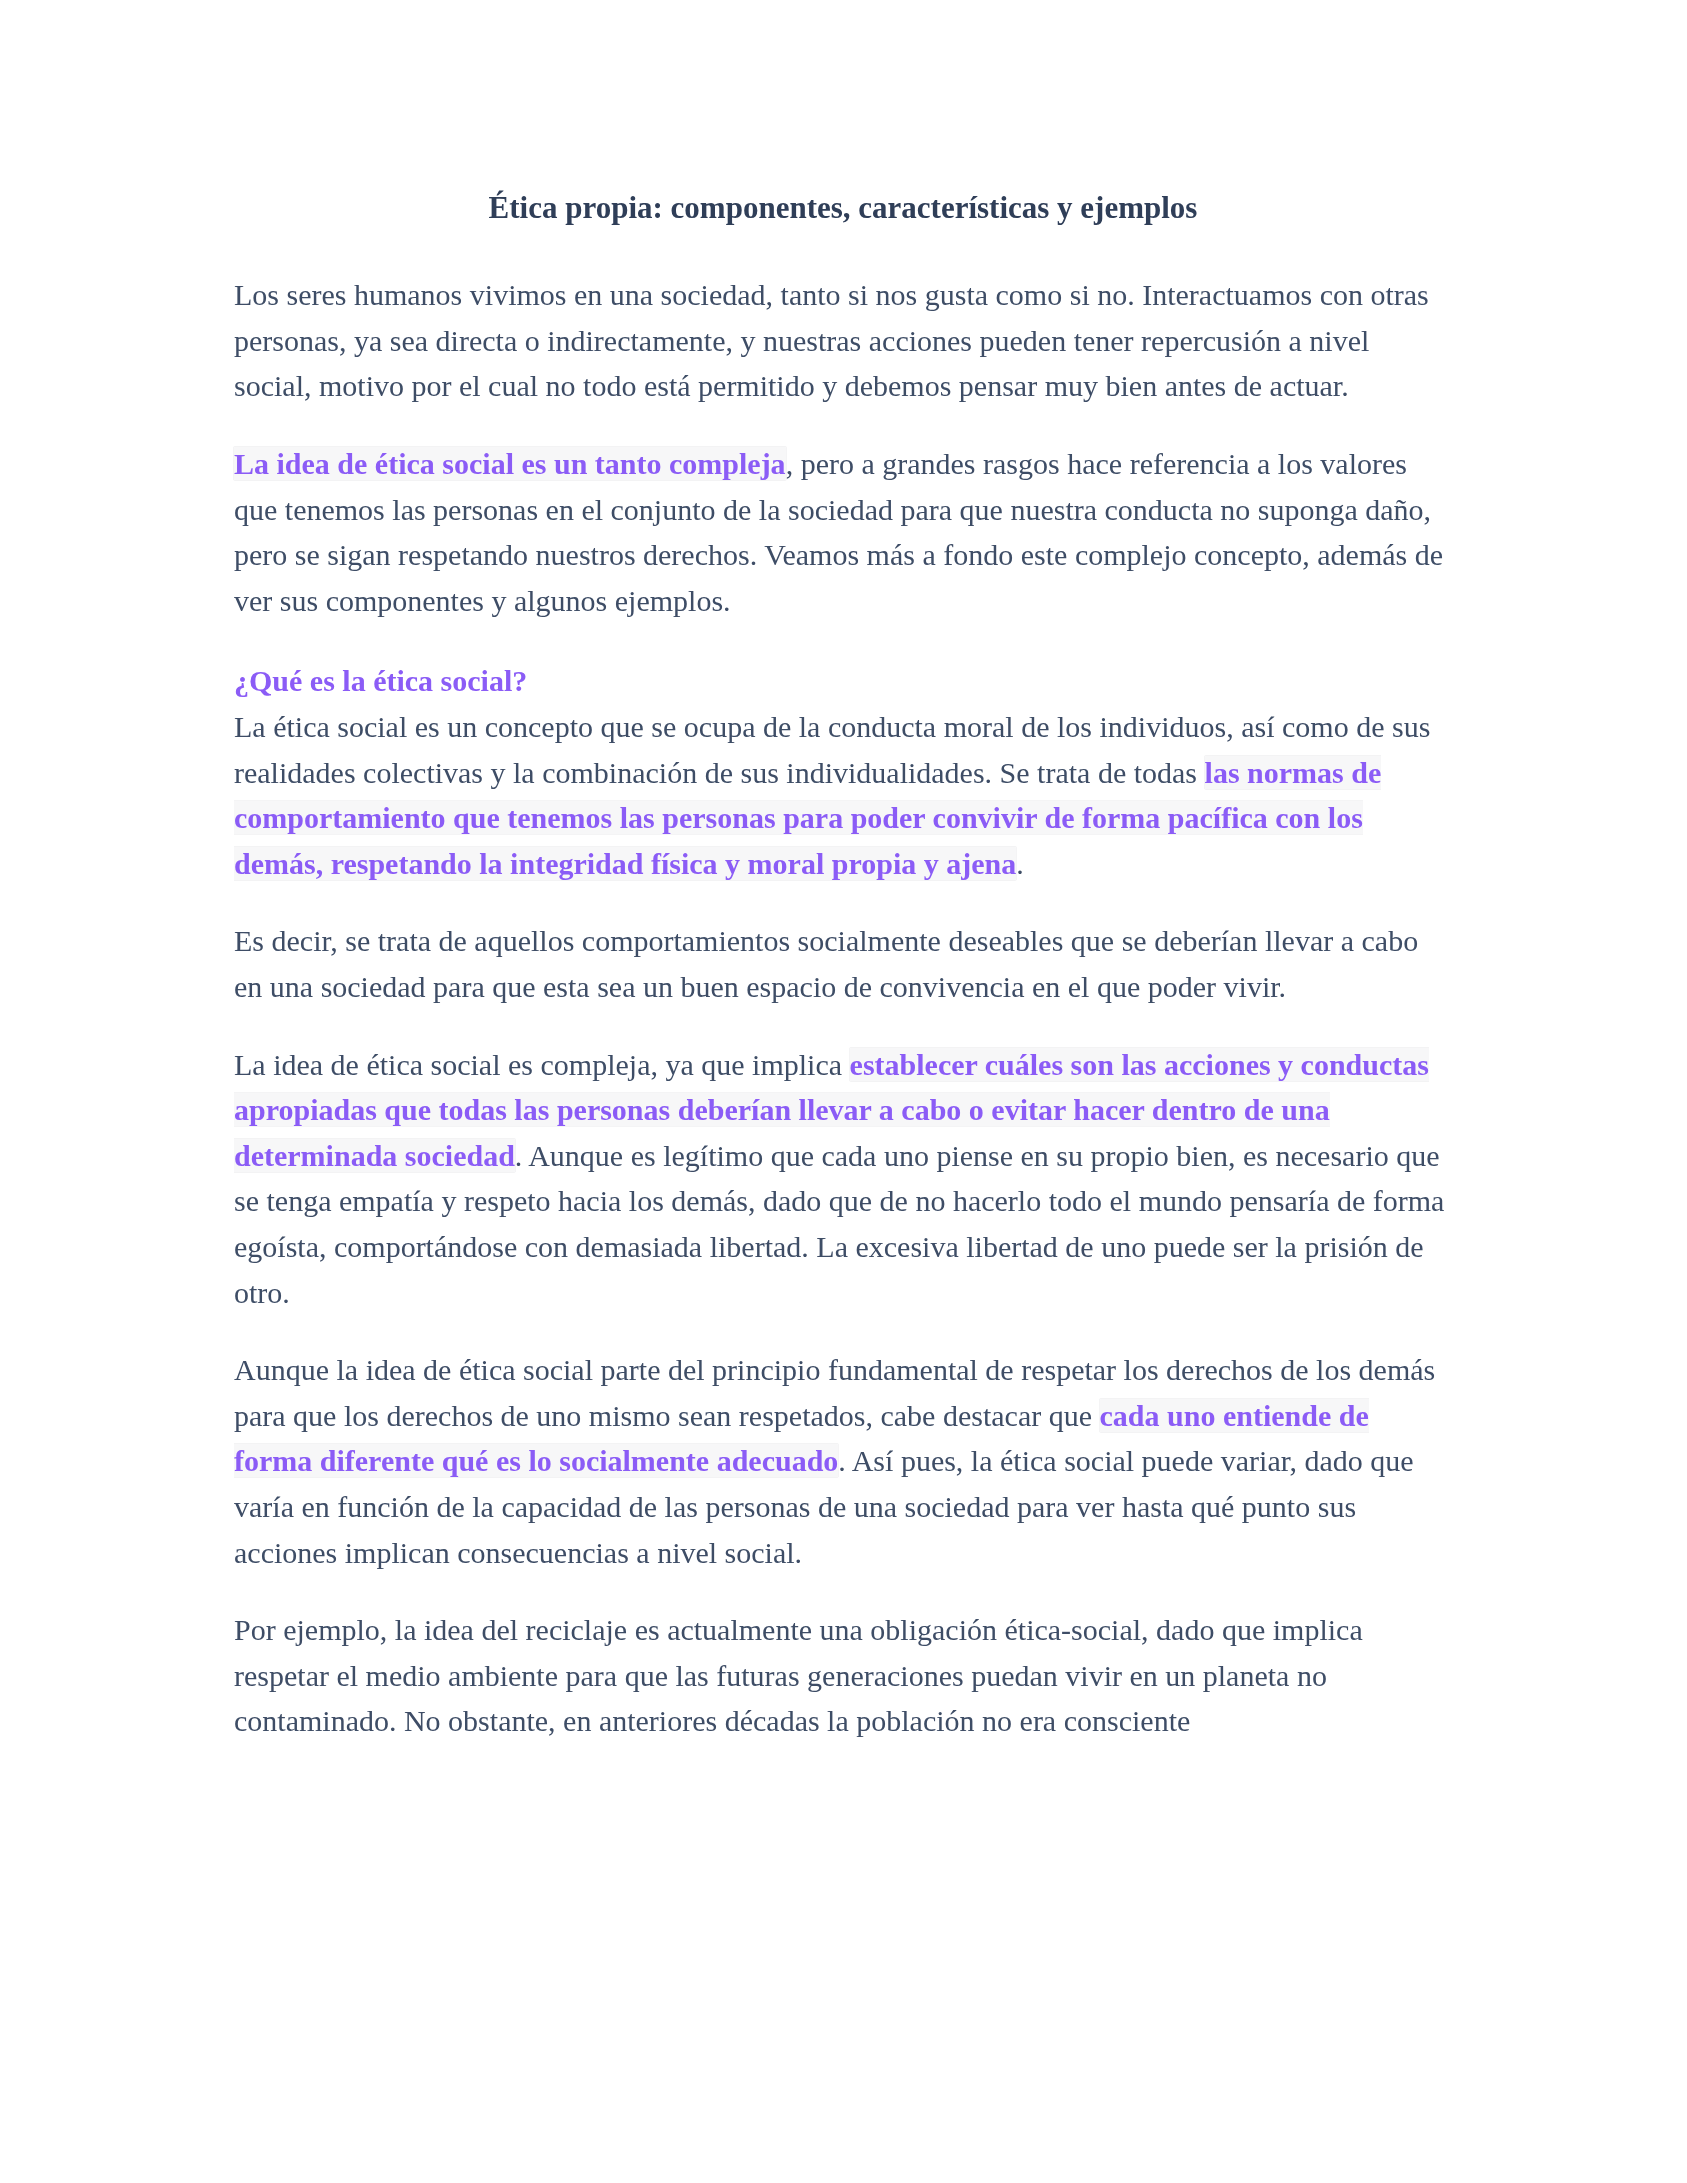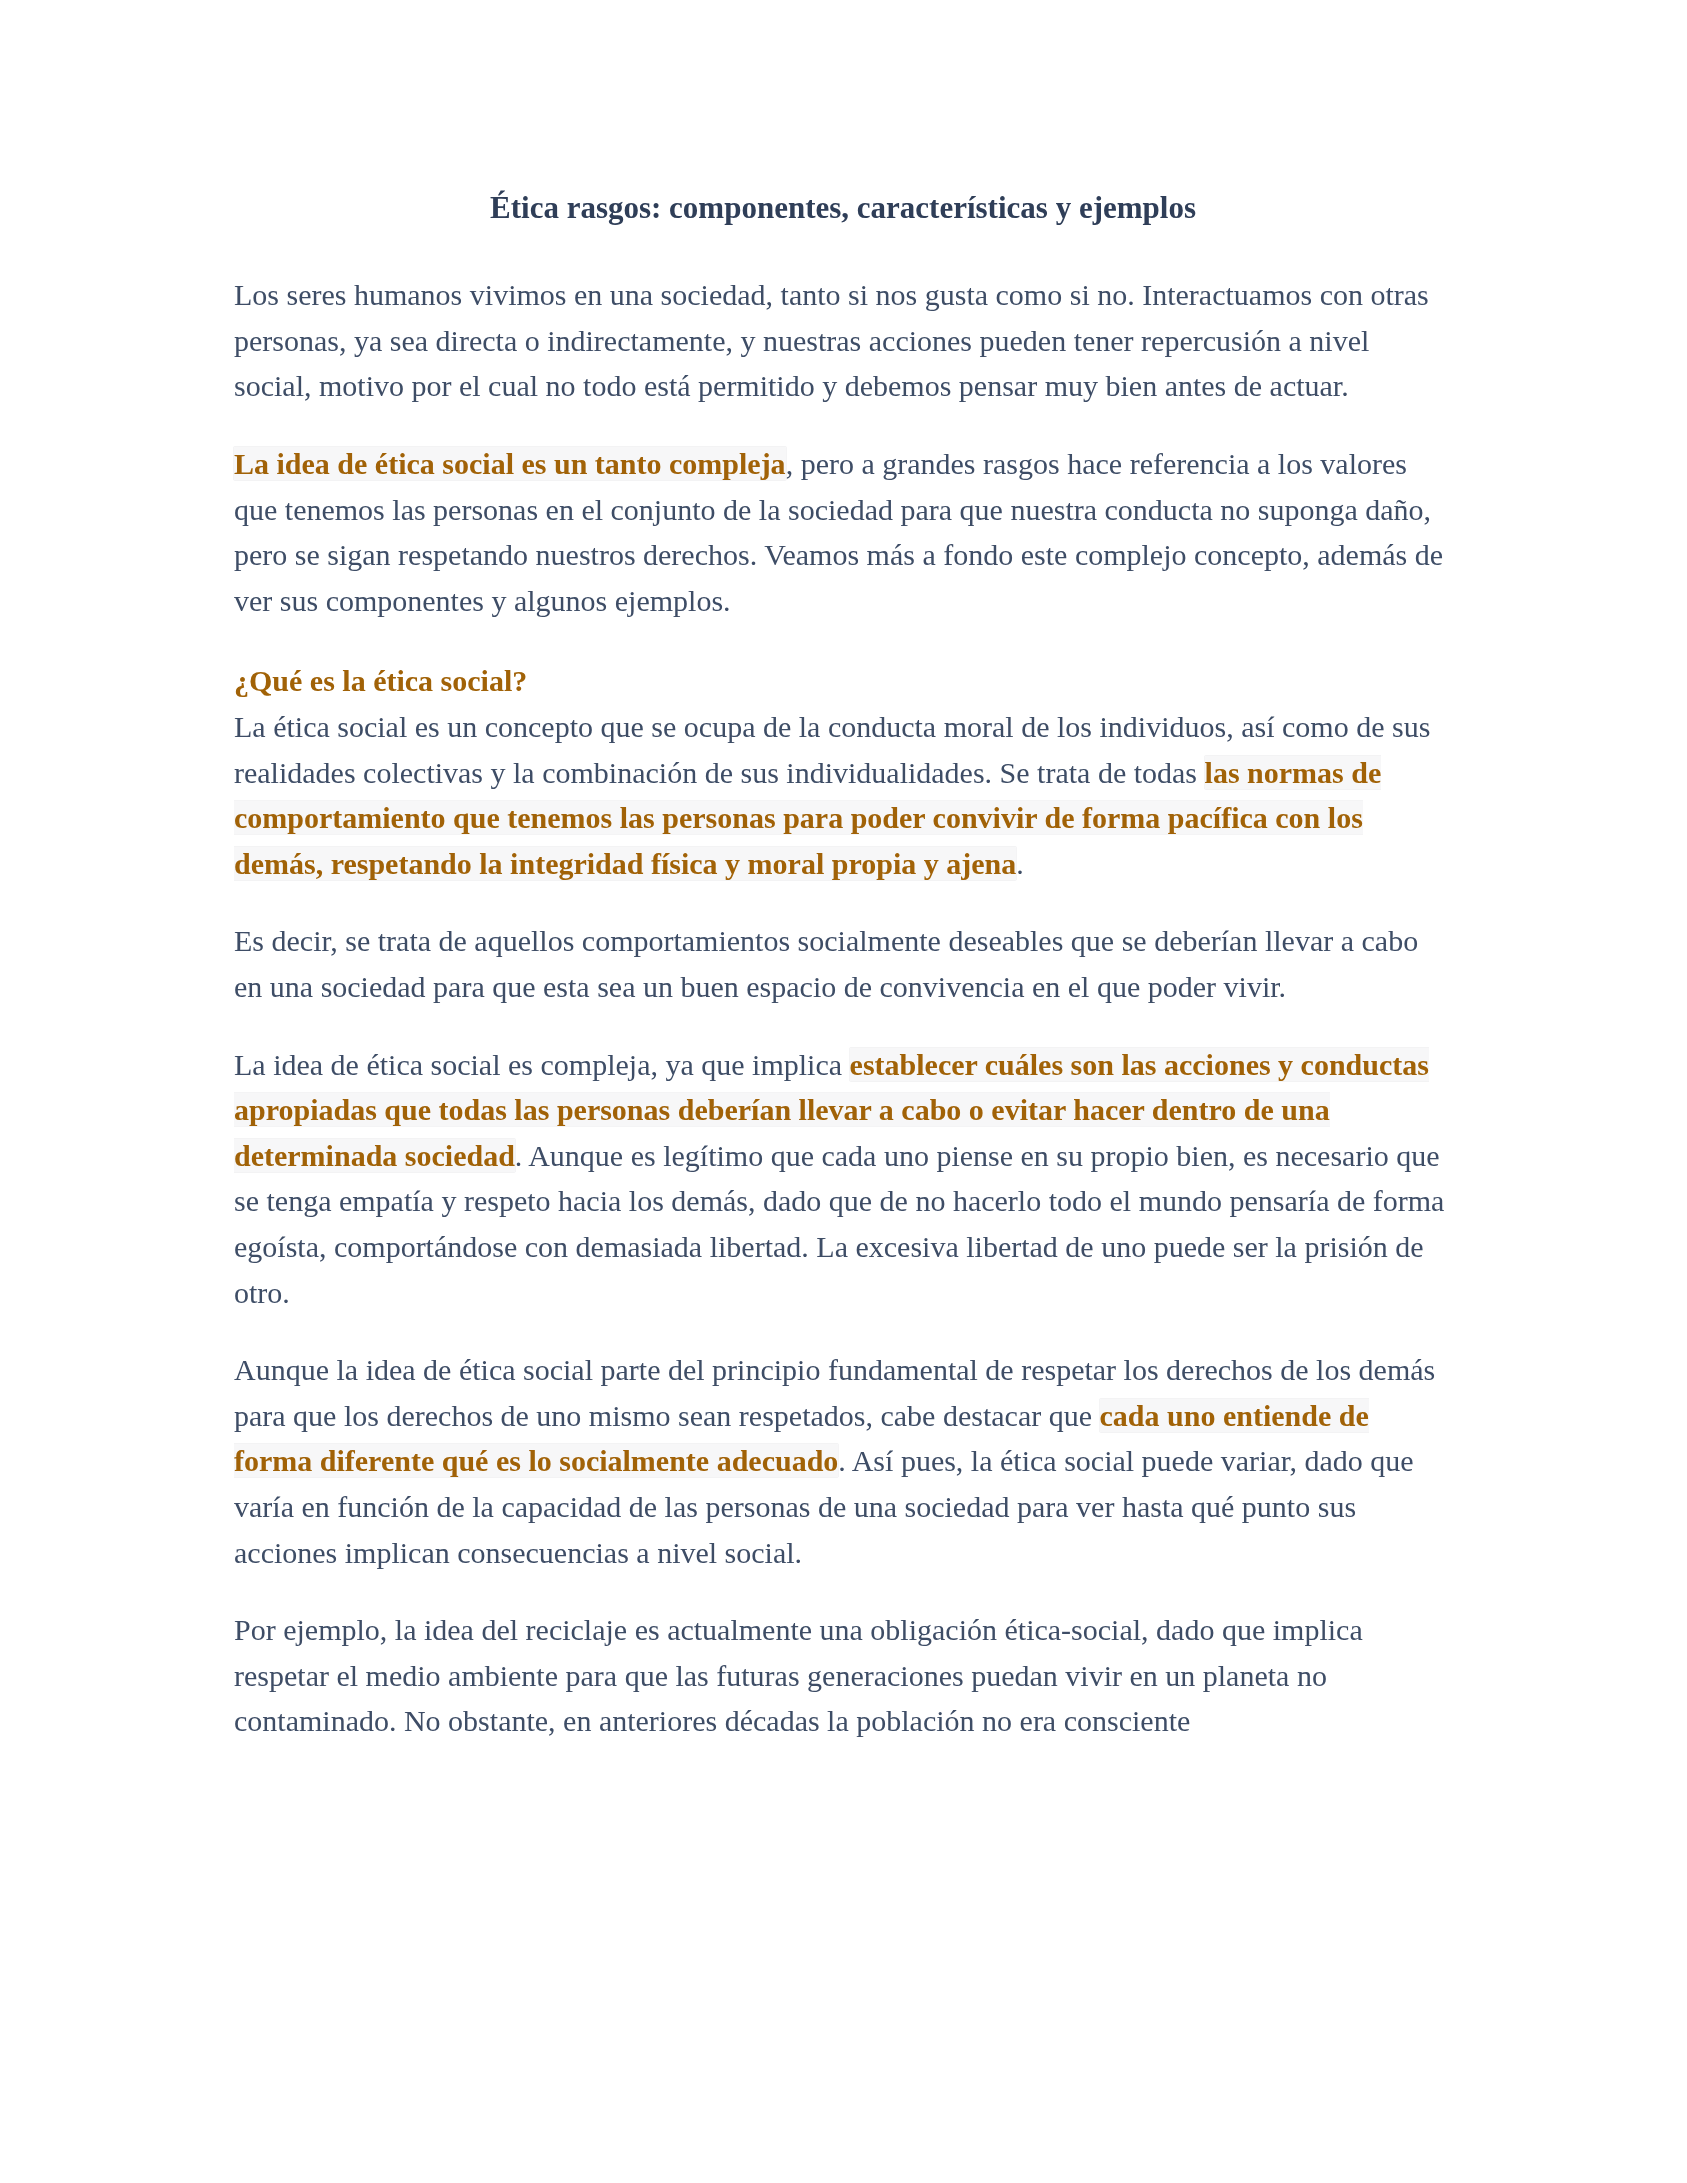--- a/index.html
+++ b/index.html
@@ -41,33 +41,33 @@
   .block.first { margin-top: 16px; }
   .block.tight { margin-top: 0; }
   .block.heading {
     font-weight: bold;
     color: #2f3e58;
     margin-top: 35px;
   }
   .run { }
   .run.bold {
     font-weight: bold;
-    color: #a16207;
+    color: #8b5cf6;
   }
   .run.highlight {
     background: #f7f7f8;
     box-shadow: 0 0 0 0.7px #efeff1;
     border-radius: 0.7px;
   }
 </style>
 </head>
 <body>
 
 <div class="page">
-  <h1 class="doc-title">Ética rasgos: componentes, características y ejemplos</h1>
+  <h1 class="doc-title">Ética propia: componentes, características y ejemplos</h1>
   <div>
       <p class="block first"><span class="run">Los seres humanos vivimos en una sociedad, tanto si nos gusta como si no. Interactuamos con otras personas, ya sea directa o indirectamente, y nuestras acciones pueden tener repercusión a nivel social, motivo por el cual no todo está permitido y debemos pensar muy bien antes de actuar.</span></p>
       <p class="block"><span class="run bold highlight">La idea de ética social es un tanto compleja</span><span class="run">, pero a grandes rasgos hace referencia a los valores que tenemos las personas en el conjunto de la sociedad para que nuestra conducta no suponga daño, pero se sigan respetando nuestros derechos. Veamos más a fondo este complejo concepto, además de ver sus componentes y algunos ejemplos.</span></p>
       <p class="block heading"><span class="run bold">¿Qué es la ética social?</span></p>
       <p class="block tight"><span class="run">La ética social es un concepto que se ocupa de la conducta moral de los individuos, así como de sus realidades colectivas y la combinación de sus individualidades. Se trata de todas </span><span class="run bold highlight">las normas de comportamiento que tenemos las personas para poder convivir de forma pacífica con los demás, respetando la integridad física y moral propia y ajena</span><span class="run">.</span></p>
       <p class="block"><span class="run">Es decir, se trata de aquellos comportamientos socialmente deseables que se deberían llevar a cabo en una sociedad para que esta sea un buen espacio de convivencia en el que poder vivir.</span></p>
       <p class="block"><span class="run">La idea de ética social es compleja, ya que implica </span><span class="run bold highlight">establecer cuáles son las acciones y conductas apropiadas que todas las personas deberían llevar a cabo o evitar hacer dentro de una determinada sociedad</span><span class="run">. Aunque es legítimo que cada uno piense en su propio bien, es necesario que se tenga empatía y respeto hacia los demás, dado que de no hacerlo todo el mundo pensaría de forma egoísta, comportándose con demasiada libertad. La excesiva libertad de uno puede ser la prisión de otro.</span></p>
       <p class="block"><span class="run">Aunque la idea de ética social parte del principio fundamental de respetar los derechos de los demás para que los derechos de uno mismo sean respetados, cabe destacar que </span><span class="run bold highlight">cada uno entiende de forma diferente qué es lo socialmente adecuado</span><span class="run">. Así pues, la ética social puede variar, dado que varía en función de la capacidad de las personas de una sociedad para ver hasta qué punto sus acciones implican consecuencias a nivel social.</span></p>
       <p class="block"><span class="run">Por ejemplo, la idea del reciclaje es actualmente una obligación ética-social, dado que implica respetar el medio ambiente para que las futuras generaciones puedan vivir en un planeta no contaminado. No obstante, en anteriores décadas la población no era consciente</span></p>
     </div>

